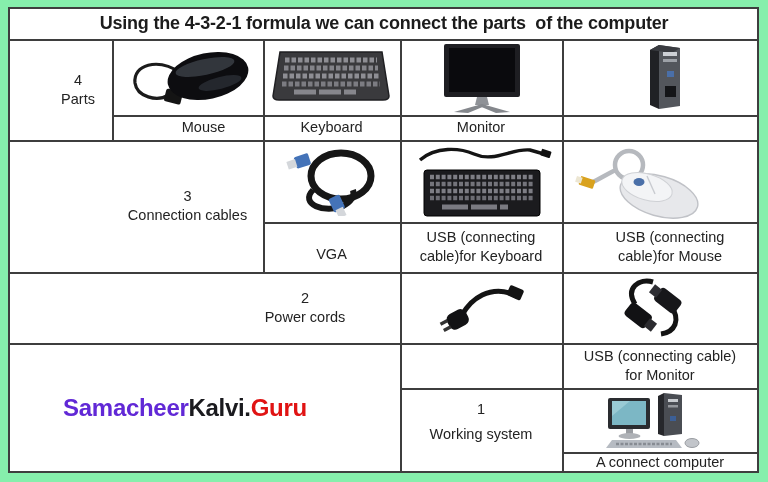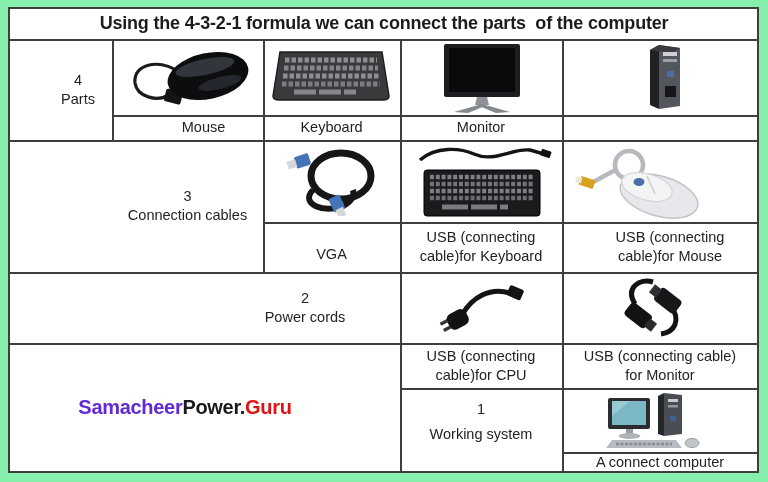--- a/index.html
+++ b/index.html
@@ -5,21 +5,21 @@
   html,body{margin:0;padding:0;background:#ffffff;}
   body{font-family:"Liberation Sans", sans-serif;}
   .stage{position:relative;width:768px;height:482px;background:#86efac;overflow:hidden;}
   .outer-frame{position:absolute;left:8px;top:7px;width:747px;height:462px;border:2.5px solid #3e3e3e;background:#fff;}
   .gridline{position:absolute;background:#3e3e3e;}
   .cell{position:absolute;display:flex;align-items:center;justify-content:center;color:#232323;}
   .title-cell{font-weight:bold;font-size:18px;letter-spacing:-0.2px;white-space:pre;color:#1c1c1c;}
   .label{font-size:14.5px;line-height:19px;text-align:center;}
   .stacked{flex-direction:column;}
   .img-box{position:absolute;display:flex;align-items:center;justify-content:center;}
-  .watermark{font-weight:bold;font-size:20px;letter-spacing:-0.3px;}
+  .watermark{font-weight:bold;font-size:24px;letter-spacing:-0.3px;}
   svg{display:block;}
 </style>
 </head>
 <body>
 
 <div class="stage">
 
   <div class="outer-frame"></div>
 
   <div>
@@ -61,30 +61,27 @@
   </div>
   <div class="cell label" style="left:562px;top:222px;width:216px;height:50px;">
     <div style="width:152px;">USB (connecting cable)for Mouse</div>
   </div>
 
   <div class="cell stacked label" style="left:230px;top:272px;width:150px;height:71px;">
     <div>2</div>
     <div>Power cords</div>
   </div>
 
-  <div class="cell label" style="left:400px;top:343px;width:162px;height:45px;">
-    <div style="width:152px;">USB (connecting cable)for CPU</div>
-  </div>
   <div class="cell label" style="left:562px;top:343px;width:196px;height:45px;">
     <div style="width:160px;text-align:center;">USB (connecting cable) for Monitor</div>
   </div>
 
   <div class="cell watermark" style="left:8px;top:343px;width:354px;height:129px;">
     <span style="color: rgb(97, 40, 214);">Samacheer</span>
-      <span style="color: rgb(26, 26, 30);">Power.</span>
+      <span style="color: rgb(26, 26, 30);">Kalvi.</span>
       <span style="color: rgb(224, 19, 19); text-align: right;">Guru</span>
   </div>
 
   <div class="cell stacked label" style="left:400px;top:388px;width:162px;height:86px;padding-bottom:18px;box-sizing:border-box;">
     <div style="margin-bottom:6px;">1</div>
     <div>Working system</div>
   </div>
 
   <div class="cell label" style="left:562px;top:452px;width:196px;height:20px;">A connect computer</div>
 

